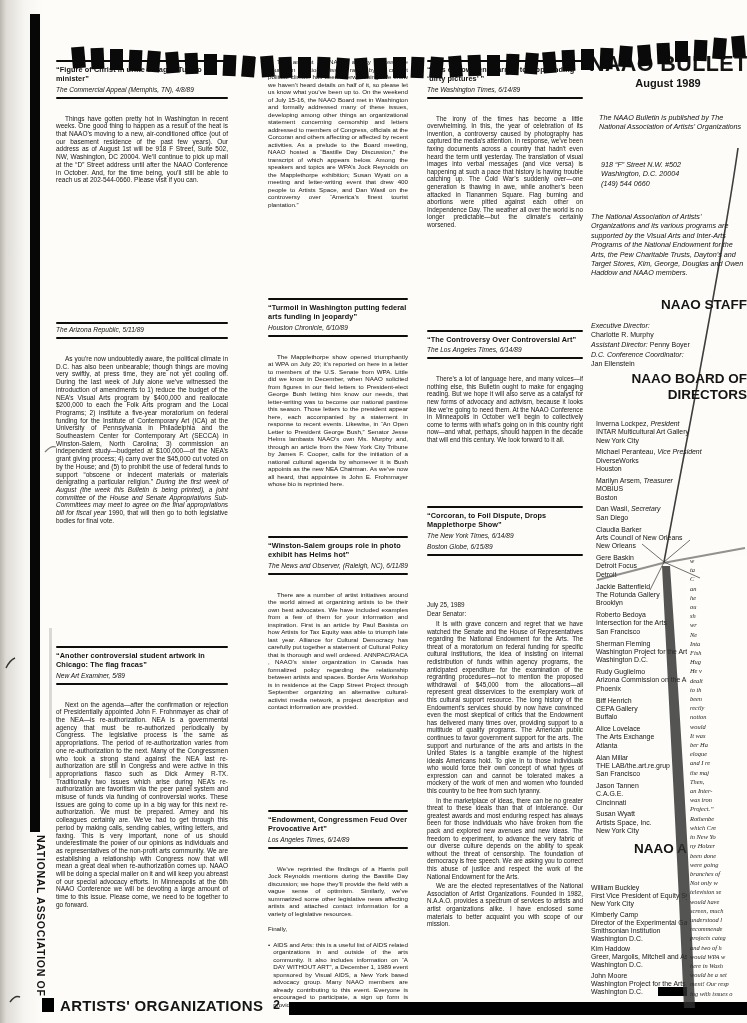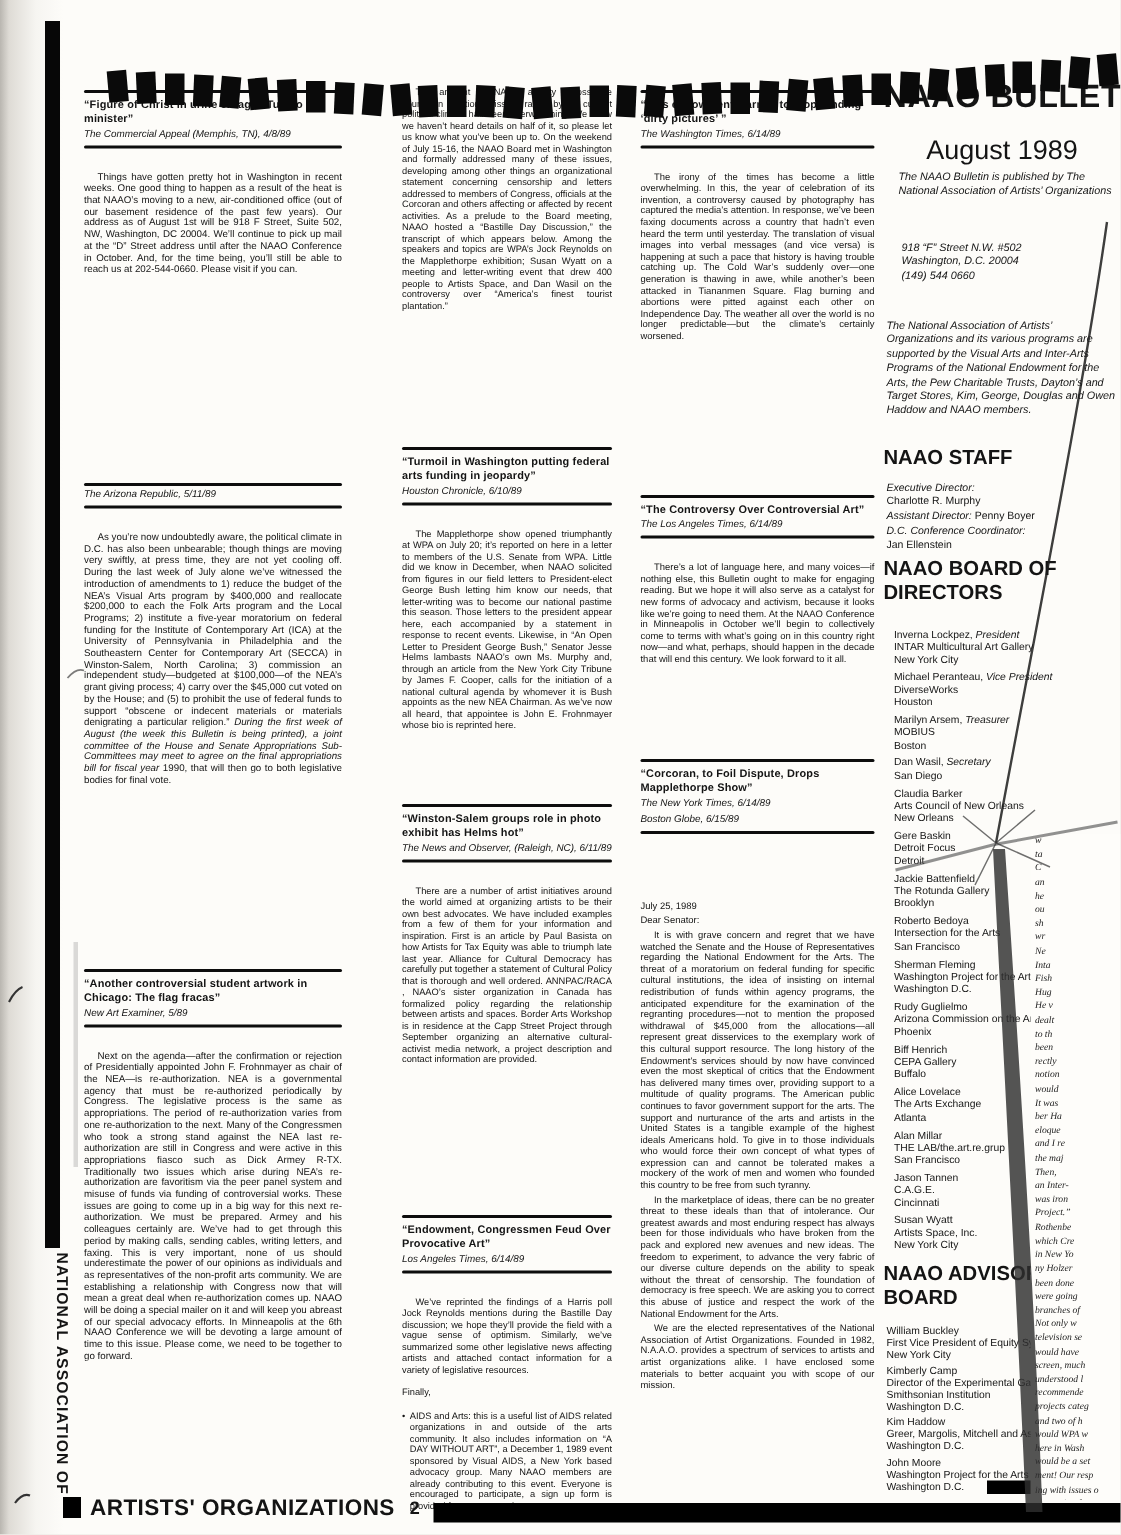--- a/index.html
+++ b/index.html
@@ -31,26 +31,26 @@
   .bd+.bd{margin-top:2px}
   .it{font-style:italic}
   .finally{margin-top:8px}
   .bullet{display:flex;gap:3px;margin-top:8px}
   .bullet .bd{margin-top:0;text-indent:0;flex:1}
   .letter .bd{margin-top:2px}
   .ldate,.lsal{line-height:9px}
   
   .mast{position:absolute;top:52px;left:0;right:0;text-align:center}
   .mast .t{font-weight:bold;font-size:21.5px;letter-spacing:.4px;white-space:nowrap}
-  .mast .i{font-weight:normal;font-size:18px;margin-top:13px}
+  .mast .i{font-weight:bold;font-size:11px;margin-top:0}
   .coloph{position:absolute;font-style:italic;font-size:7.2px;line-height:9.4px}
   #pub{top:113px;left:10px;right:2px}
   #addr{top:160px;left:12px;right:12px}
   #support{top:212px;left:2px;right:0}
-  .h2{position:absolute;left:0;right:0;text-align:left;font-weight:bold;font-size:13.5px;line-height:15.5px}
+  .h2{position:absolute;left:0;right:0;text-align:right;font-weight:bold;font-size:13.5px;line-height:15.5px}
   #staffh{top:297px}
   #staff{position:absolute;top:322px;left:2px;right:0;font-size:7px;line-height:8.8px;font-style:normal}
   .stf{margin-bottom:1.5px}
   .stf .role{font-style:italic}
   .stf.stack .role{display:block}
   #boardh{top:371px}
   #board{position:absolute;top:420px;left:7px;right:0;font-size:6.9px;line-height:8.3px}
   .bm{margin-bottom:3.6px}
   .bm .ln{display:block}
   .bm .rl{font-style:italic}

